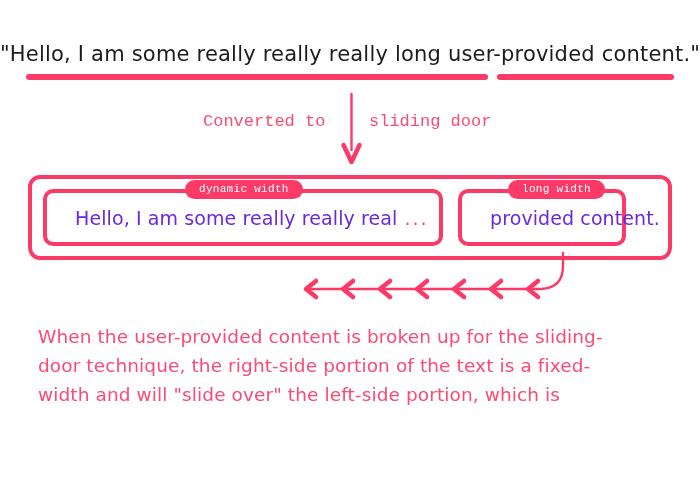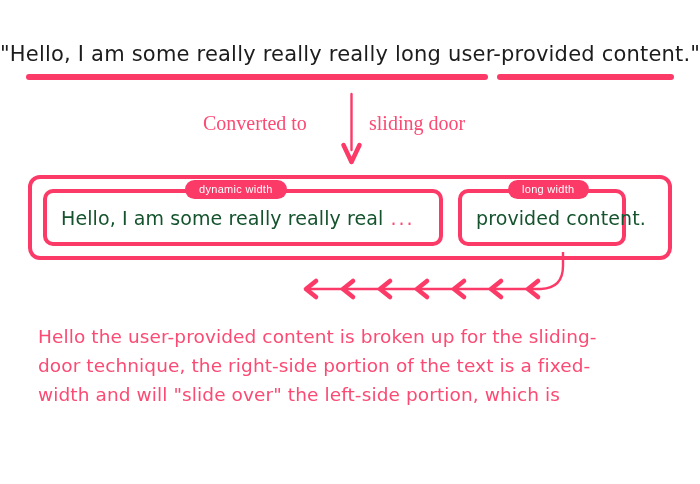--- a/index.html
+++ b/index.html
@@ -42,23 +42,23 @@
     border-radius: 3px;
     background: #fb3a68;
   }
   #underline-left  { left: 26px;  top: 74px; width: 462px; }
   #underline-right { left: 497px; top: 74px; width: 177px; }
 
   
   .convert-label {
     position: absolute;
     top: 112px;
-    font-size: 20px;
+    font-size: 17px;
     color: #fb4a73;
-    font-family: Liberation Serif, serif;
+    font-family: Liberation Mono, monospace;
     white-space: nowrap;
   }
   #convert-left  { left: 203px; }
   #convert-right { left: 369px; }
 
   #down-arrow {
     position: absolute;
     left: 330px;
     top: 92px;
     width: 44px;
@@ -86,41 +86,41 @@
     background: #ffffff;
     display: flex;
     align-items: center;
   }
   #box-dynamic { left: 43px;  top: 189px; width: 400px; height: 57px; }
   #box-fixed   { left: 458px; top: 189px; width: 168px; height: 57px; }
 
   .box-text {
     font-family: "DejaVu Sans", sans-serif;
     font-size: 19px;
-    color: #14532d;
-    padding-left: 14px;
+    color: #6d28d9;
+    padding-left: 28px;
     white-space: nowrap;
     letter-spacing: 0.1px;
   }
   .ellipsis {
     color: #fb4a73;
     letter-spacing: 2px;
     padding-left: 7px;
   }
 
   
   .badge {
     position: absolute;
     height: 19px;
     line-height: 19px;
     border-radius: 10px;
     background: #fb3a68;
     color: #ffffff;
     font-size: 11px;
-    font-family: Liberation Sans, sans-serif;
+    font-family: Liberation Mono, monospace;
     text-align: center;
     padding: 0 14px;
     letter-spacing: 0.3px;
     white-space: nowrap;
     z-index: 6;
   }
   #badge-dynamic { left: 185px; top: 180px; }
   #badge-fixed   { left: 508px; top: 180px; }
 
   
@@ -184,18 +184,18 @@
       <path d="M63 29 L53 37 L63 45"></path>
       <path d="M100 29 L90 37 L100 45"></path>
       <path d="M137 29 L127 37 L137 45"></path>
       <path d="M174 29 L164 37 L174 45"></path>
       <path d="M211 29 L201 37 L211 45"></path>
       <path d="M248 29 L238 37 L248 45"></path>
     </g>
   </svg>
 
   <div id="paragraph">
-    <span class="pline">Hello the user-provided content is broken up for the sliding-</span>
+    <span class="pline">When the user-provided content is broken up for the sliding-</span>
     <span class="pline">door technique, the right-side portion of the text is a fixed-</span>
     <span class="pline">width and will "slide over" the left-side portion, which is</span>
   </div>
 
 </div>
 
 </body></html>

